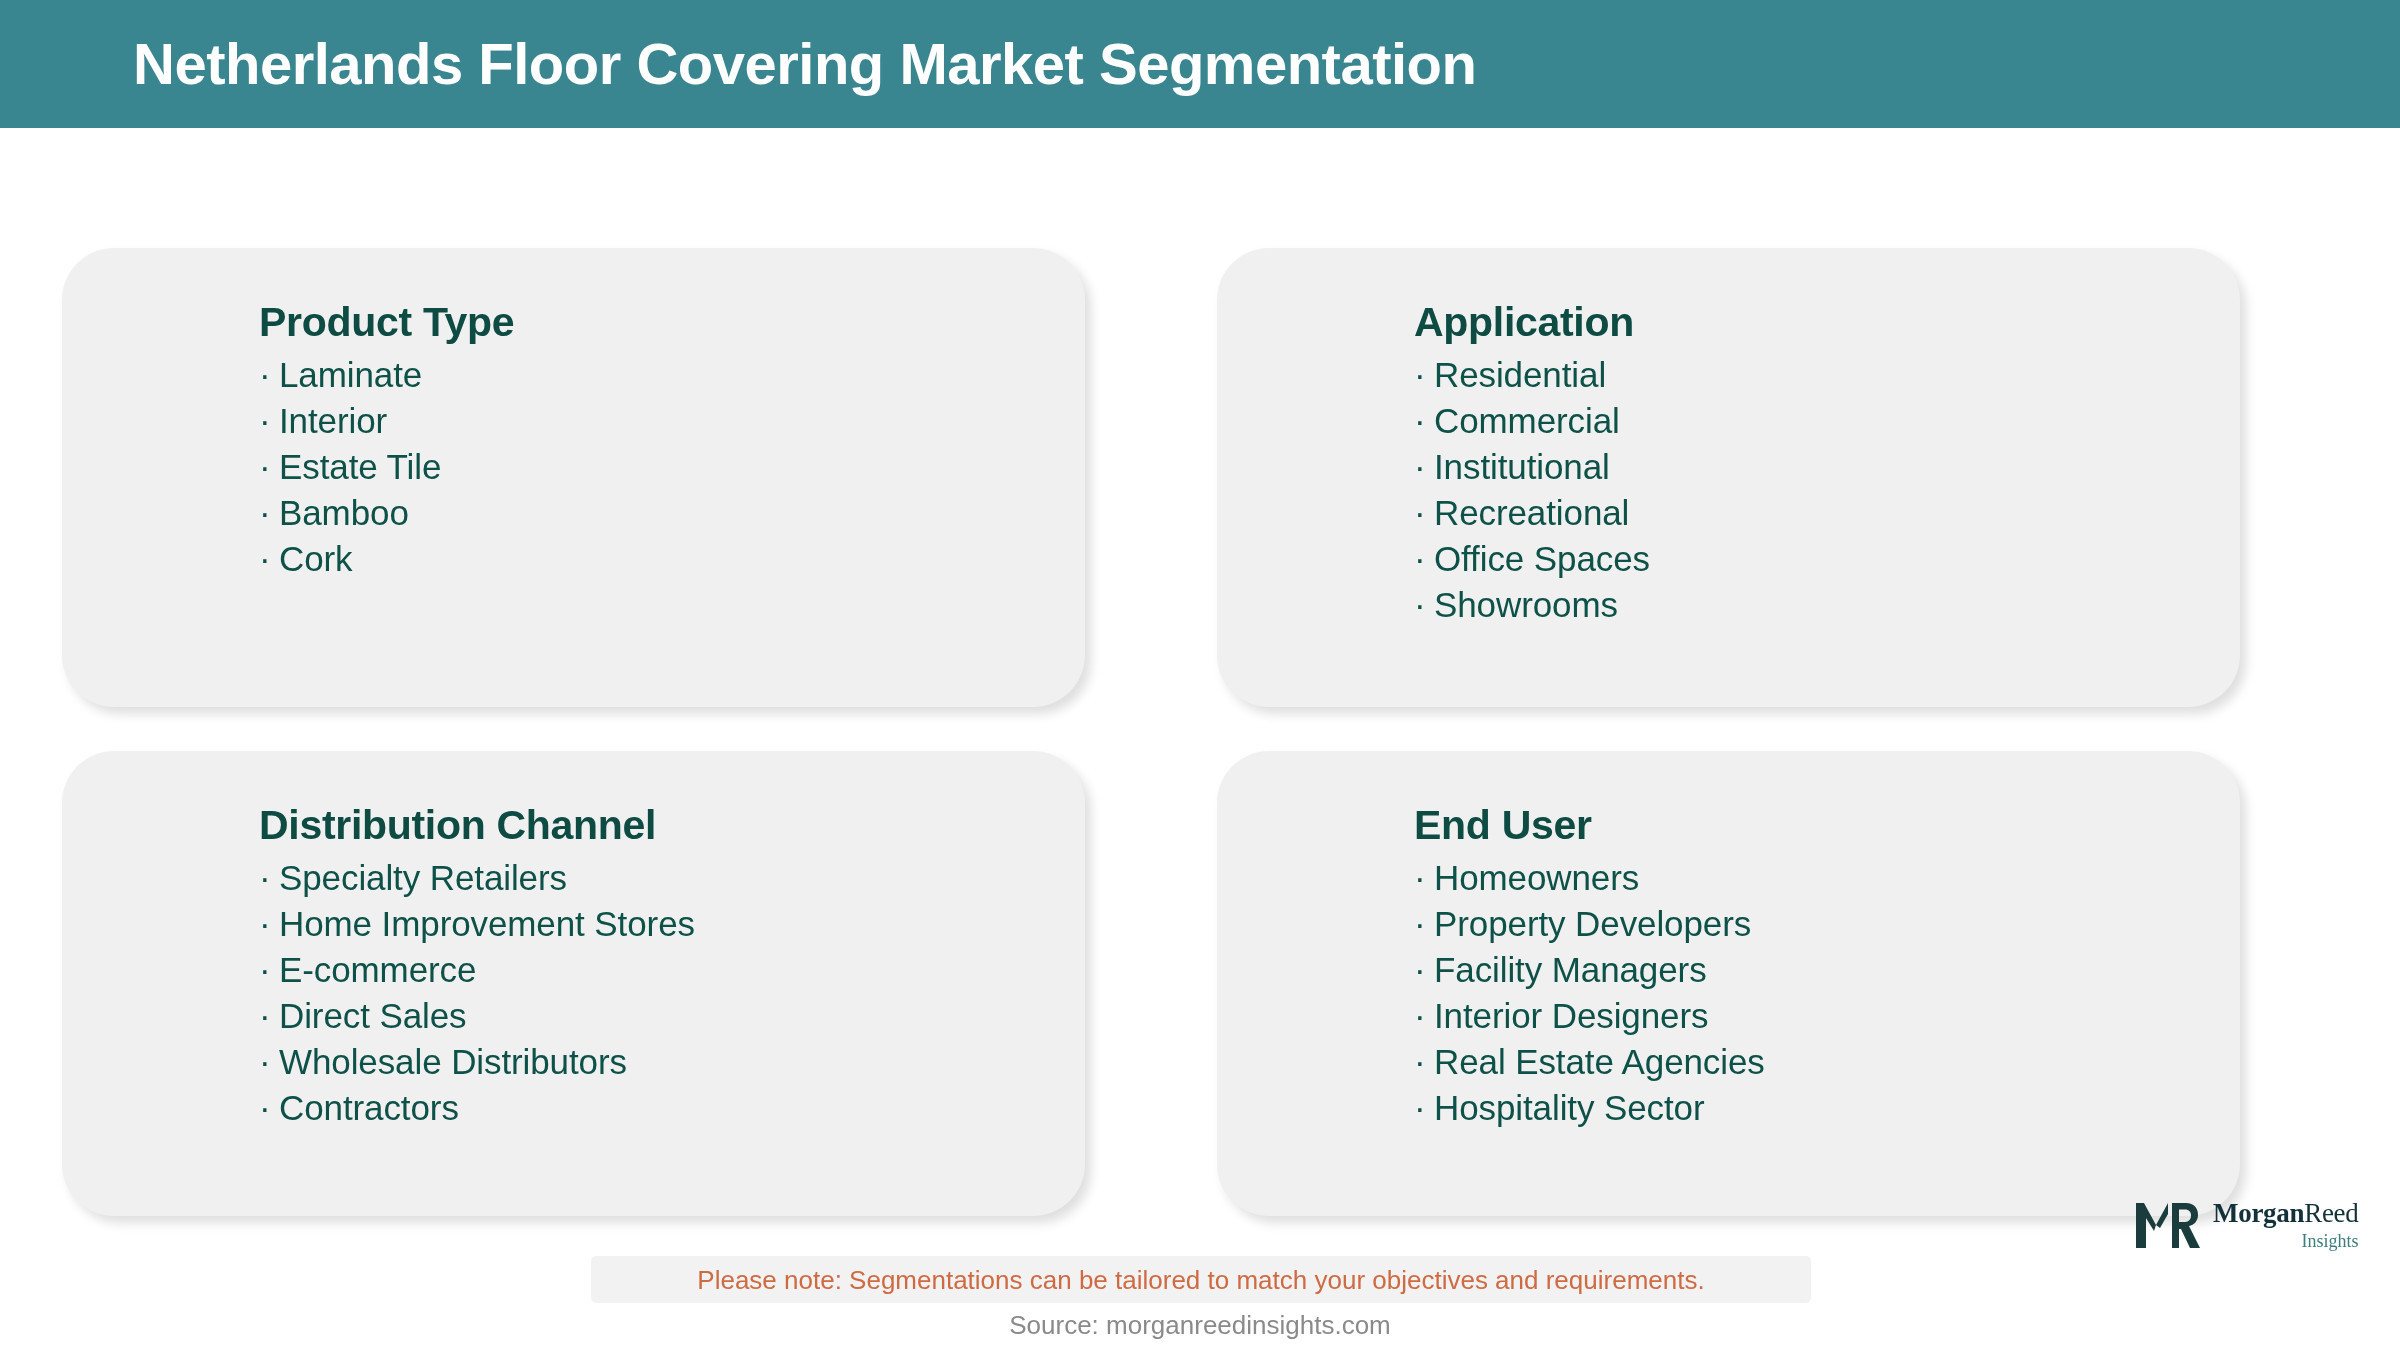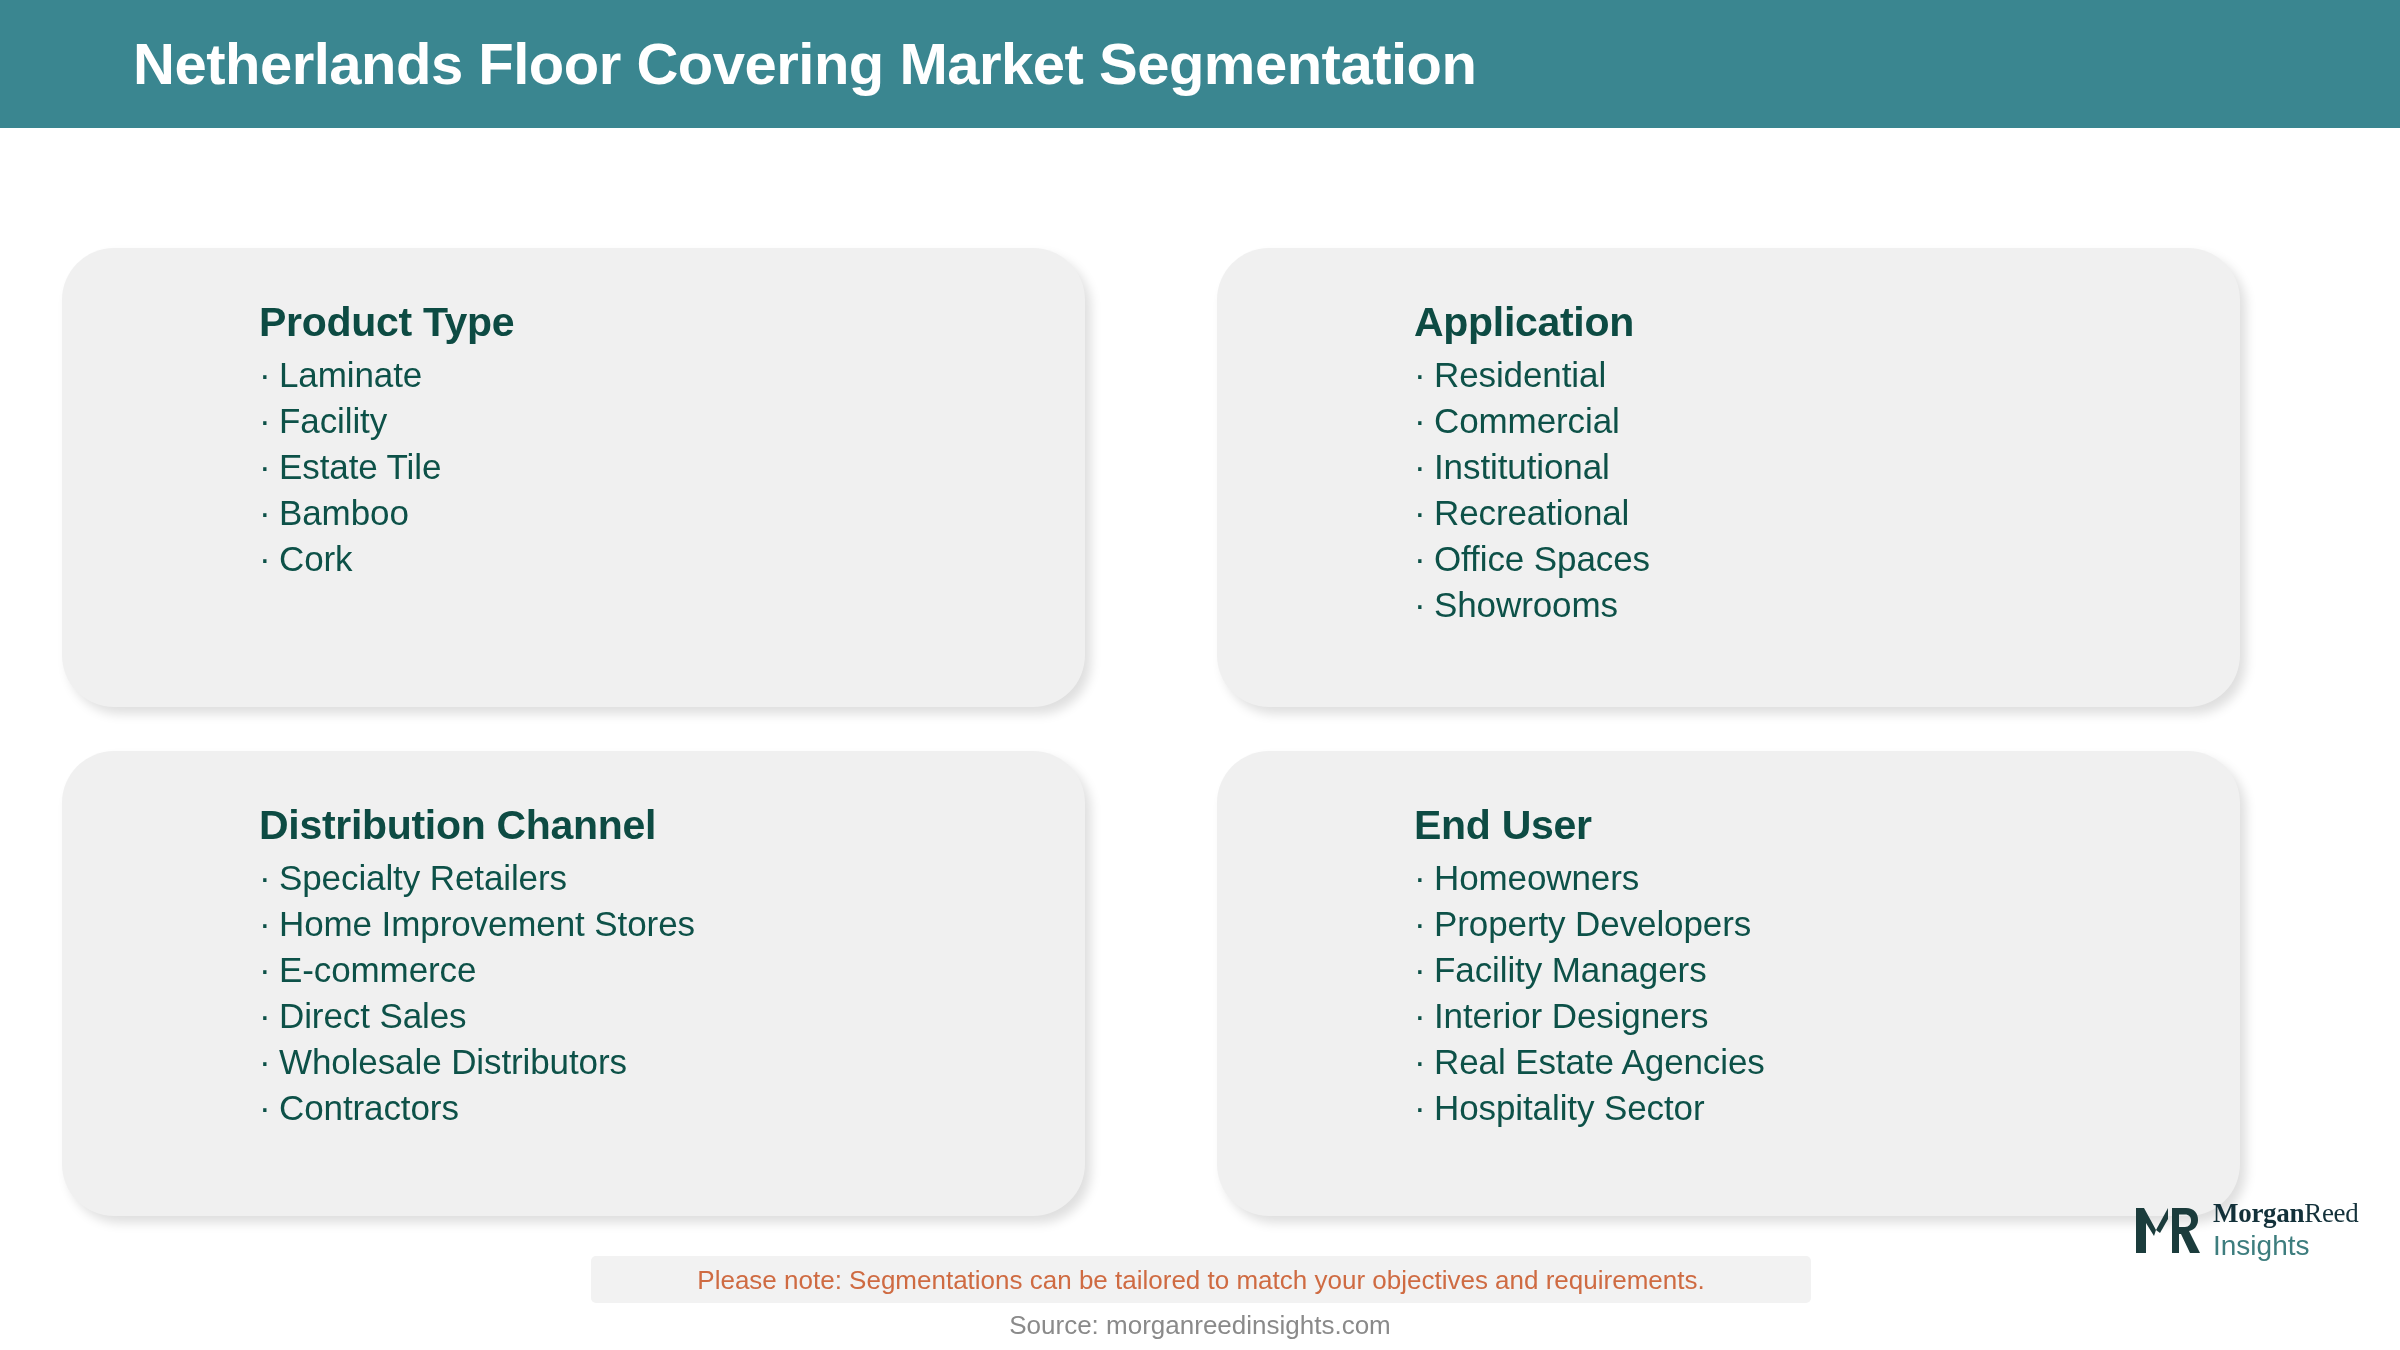--- a/index.html
+++ b/index.html
@@ -155,44 +155,45 @@
   .logo-line1 {
     font-family: "Liberation Serif", serif;
     font-size: 27px;
     color: #13313a;
     letter-spacing: -0.3px;
     white-space: nowrap;
   }
   .logo-line1 b { font-weight: bold; }
   .logo-line1 span.light { font-weight: normal; }
   .logo-line2 {
-    font-family: Liberation Sans, sans-serif;
-    font-size: 28px;
+    font-family: Liberation Serif, serif;
+    font-size: 18px;
     color: #3d7d7e;
     margin-top: 5px;
     white-space: nowrap;
+    text-align: right;
   }
 </style>
 </head>
 <body>
 
 <div class="slide">
 
   <div class="header">
     <div class="header-title">Netherlands Floor Covering Market Segmentation</div>
   </div>
 
   <div class="cards">
 
     <div class="card">
       <div class="card-inner">
         <div class="card-title">Product Type</div>
         <ul class="card-list">
           <li><span class="bullet">·</span><span>Laminate</span></li>
-          <li><span class="bullet">·</span><span>Facility</span></li>
+          <li><span class="bullet">·</span><span>Interior</span></li>
           <li><span class="bullet">·</span><span>Estate Tile</span></li>
           <li><span class="bullet">·</span><span>Bamboo</span></li>
           <li><span class="bullet">·</span><span>Cork</span></li>
         </ul>
       </div>
     </div>
 
     <div class="card">
       <div class="card-inner">
         <div class="card-title">Application</div>

